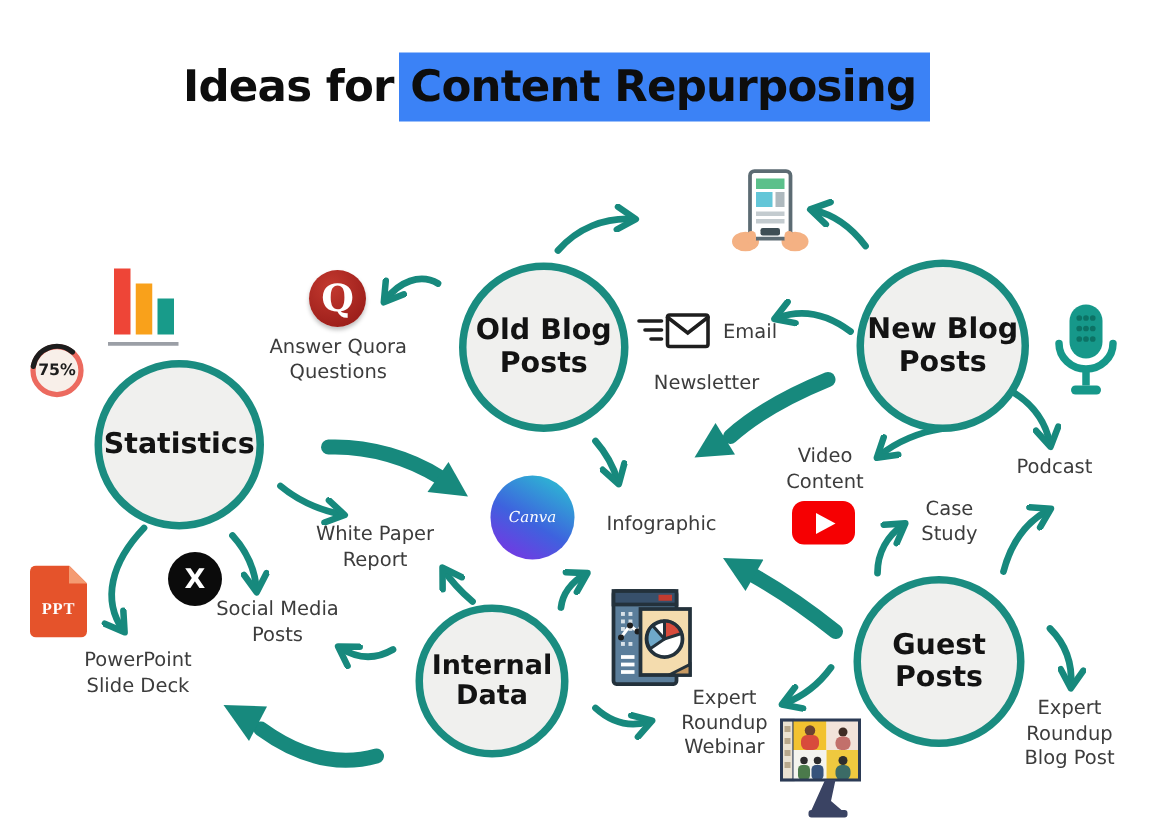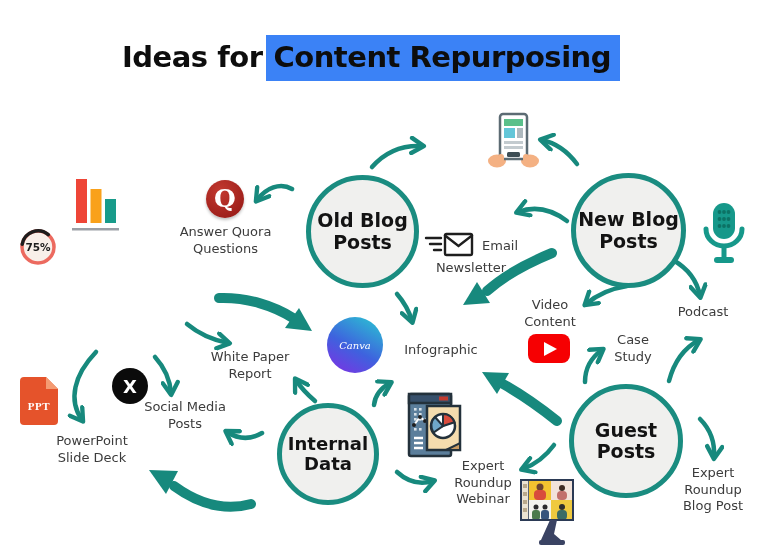--- a/index.html
+++ b/index.html
@@ -36,22 +36,22 @@
   .canva span{color:#fff;font-family:"DejaVu Serif", serif;font-style:italic;font-weight:normal;font-size:10px;}
   .yt{position:absolute;width:42px;height:29px;background:#F60002;border-radius:8px;
       display:flex;align-items:center;justify-content:center;}
   .yt .tri{width:0;height:0;border-left:13px solid #fff;border-top:7.5px solid transparent;border-bottom:7.5px solid transparent;margin-left:3px;}
   .ppt{position:absolute;width:38px;height:48px;}
   .ppt-label{position:absolute;left:0;right:0;top:23px;text-align:center;color:#fff;font-weight:bold;
              font-size:11px;letter-spacing:.5px;}
   .gauge-text{position:absolute;left:0;top:15px;width:100%;text-align:center;color:#1d1d1d;
               font-size:10.5px;font-weight:bold;}
   .email-block{position:absolute;color:#3C3C3C;font-size:13px;}
-  .email-row{display:flex;align-items:center;gap:6px;margin-top:24px;}
-  .email-line2{text-align:center;margin-top:1px;}
+  .email-row{display:flex;align-items:center;gap:6px;}
+  .email-line2{text-align:center;margin-top:13px;}
 
   .arrows{position:absolute;left:0;top:0;pointer-events:none;}
   .ar{fill:none;stroke:#17897D;stroke-width:4.5;stroke-linecap:round;}
   .arT{fill:none;stroke:#17897D;stroke-width:10;stroke-linecap:round;}
   .hd{fill:#17897D;stroke:none;}
 </style>
 </head>
 <body>
 
 <div class="canvas">
@@ -130,20 +130,21 @@
     <g>
       <path class="arT" d="M557 421 C 537 405, 519 393, 503 384"></path>
       <polygon class="hd" points="482,372 509,373 497,394"></polygon>
     </g>
     <g>
       <path class="arT" d="M251 504 C 222 512, 196 502, 174 486"></path>
       <polygon class="hd" points="149,470 178,471 166,494"></polygon>
     </g>
   </svg>
 
+  <div class="node" style="left:63px;top:240px;width:113px;height:113px;">Statistics</div>
   <div class="node" style="left:306px;top:175px;width:113px;height:113px;">Old Blog
 Posts</div>
   <div class="node" style="left:571px;top:173px;width:115px;height:115px;">New Blog
 Posts</div>
   <div class="node" style="left:277px;top:403px;width:102px;height:102px;font-size:18px;">Internal
 Data</div>
   <div class="node" style="left:569px;top:384px;width:114px;height:114px;">Guest
 Posts</div>
 
   <svg class="abs" style="left:70px;top:176px;" width="52" height="56" viewBox="0 0 52 56">

